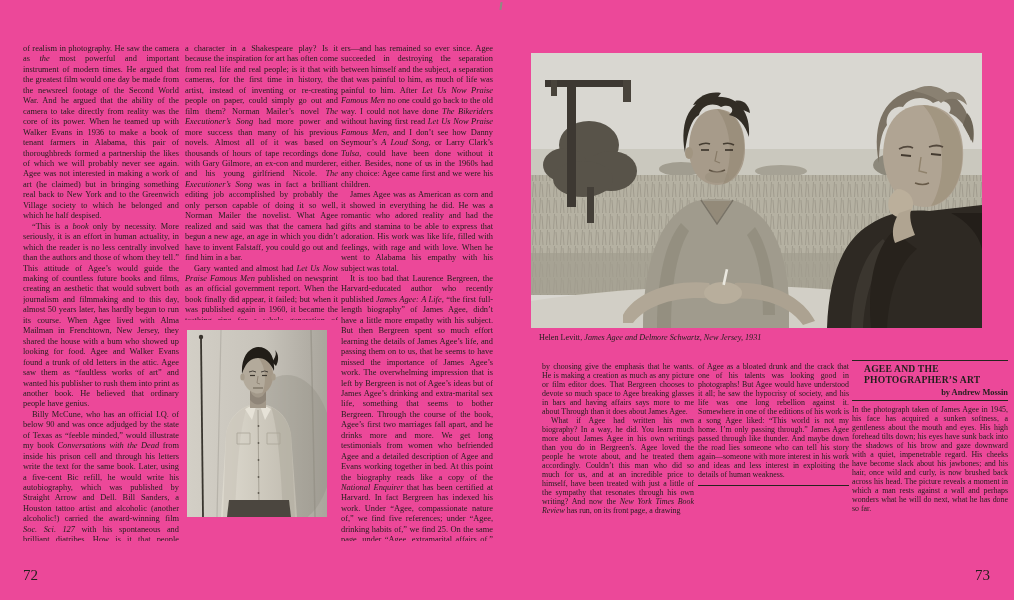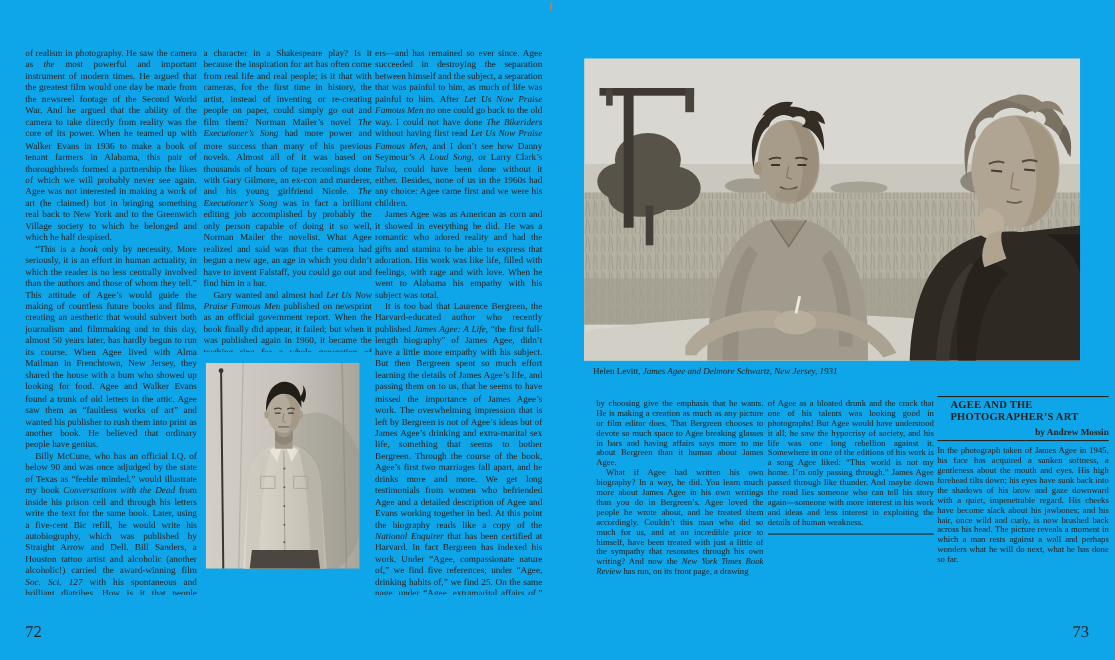--- a/index.html
+++ b/index.html
@@ -1,17 +1,17 @@
 <!DOCTYPE html>
 <html><head>
 <meta charset="utf-8">
 <style>
   html,body{margin:0;padding:0;background:#ffffff;}
   .spread{
-    position:relative;width:1014px;height:600px;background:#0ea5e9;overflow:hidden;
+    position:relative;width:1014px;height:600px;background:#ec4899;overflow:hidden;
     font-family:"Liberation Serif", serif;color:#211f1c;
   }
   .col{position:absolute;text-align:justify;}
   .lcol{font-size:8.4px;line-height:10.45px;}
   .rcol{font-size:7.9px;line-height:9px;}
   .para{margin:0;padding:0;}
   .ind{text-indent:9px;}
   .it{font-style:italic;}
   .c1{left:23px;top:44px;width:156px;height:497px;overflow:hidden;}
   .c2{left:185px;top:44px;width:153px;height:276px;overflow:hidden;}
@@ -188,21 +188,21 @@
         <path d="M384 130 q8 3 14 0" stroke="#6b5d4b" stroke-width="1.5" fill="none"></path>
       </g>
       <rect width="451" height="275" fill="#000000" opacity="0.02"></rect>
     </svg>
   </figure>
   <div class="cap cap2">
       <p class="para"><span>Helen Levitt, </span><span class="it">James Agee and Delmore Schwartz, New Jersey, 1931</span></p>
     </div>
 
   <div class="col rcol c4">
-      <p class="para"><span>by choosing give the emphasis that he wants. He is making a creation as much as any picture or film editor does. That Bergreen chooses to devote so much space to Agee breaking glasses in bars and having affairs says more to me about Bergreen than it human about James Agee.</span></p>
+      <p class="para"><span>by choosing give the emphasis that he wants. He is making a creation as much as any picture or film editor does. That Bergreen chooses to devote so much space to Agee breaking glasses in bars and having affairs says more to me about Through than it does about James Agee.</span></p>
       <p class="para ind"><span>What if Agee had written his own biography? In a way, he did. You learn much more about James Agee in his own writings than you do in Bergreen’s. Agee loved the people he wrote about, and he treated them accordingly. Couldn’t this man who did so much for us, and at an incredible price to himself, have been treated with just a little of the sympathy that resonates through his own writing? And now the </span><span class="it">New York Times Book Review</span><span> has run, on its front page, a drawing</span></p>
     </div>
 
   <div class="col rcol c5">
     <div>
         <p class="para"><span>of Agee as a bloated drunk and the crack that one of his talents was looking good in photographs! But Agee would have understood it all; he saw the hypocrisy of society, and his life was one long rebellion against it. Somewhere in one of the editions of his work is a song Agee liked: “This world is not my home. I’m only passing through.” James Agee passed through like thunder. And maybe down the road lies someone who can tell his story again—someone with more interest in his work and ideas and less interest in exploiting the details of human weakness.</span></p>
       </div>
     <hr class="rule fn-rule">
   </div>
 

